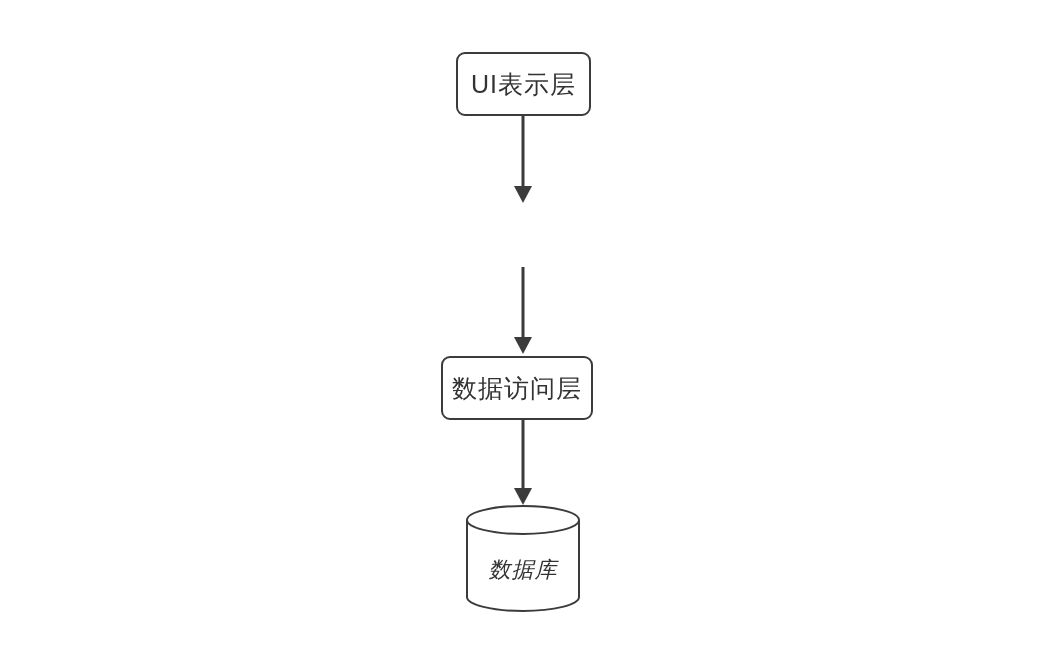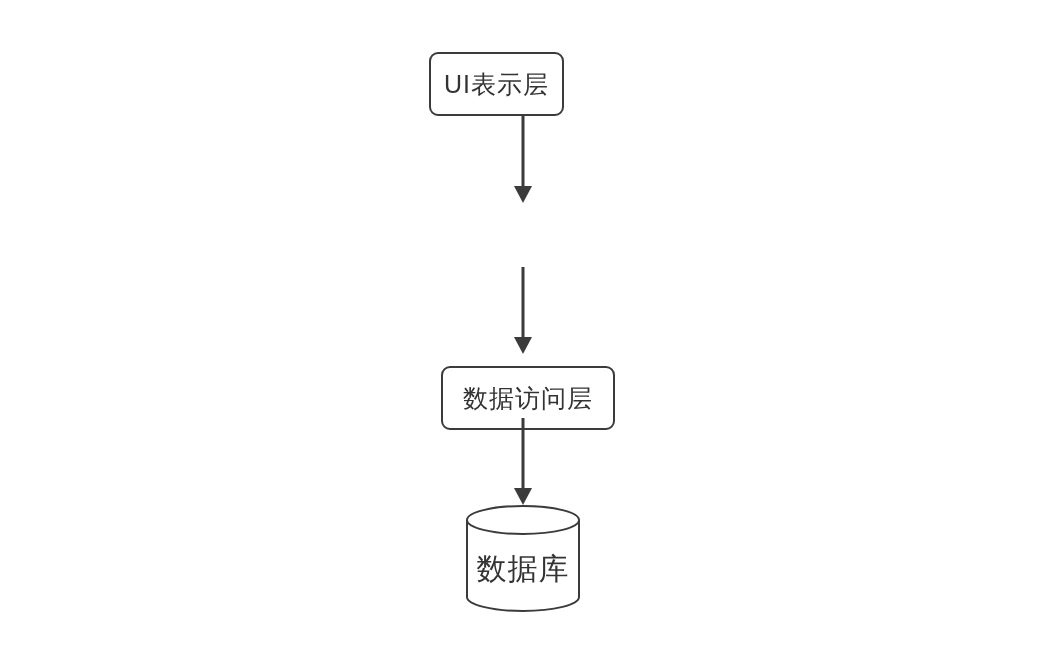--- a/index.html
+++ b/index.html
@@ -25,23 +25,23 @@
     align-items: center;
     justify-content: center;
     border: 2px solid var(--stroke);
     border-radius: 9px;
     background: var(--bg);
     color: var(--text);
     font-size: 25px;
     letter-spacing: 1px;
     white-space: nowrap;
   }
-  #node-ui       { left: 429px; top: 52px;  width: 135px; height: 64px; }
+  #node-ui       { left: 456px; top: 52px;  width: 135px; height: 64px; }
   #node-business { left: 440px; top: 203px; width: 167px; height: 64px; }
-  #node-dataacc  { left: 441px; top: 366px; width: 174px; height: 64px; }
+  #node-dataacc  { left: 441px; top: 356px; width: 152px; height: 64px; }
   .arrow {
     position: absolute;
     left: 511px;
     width: 24px;
     color: var(--stroke);
   }
   #arrow-1 { top: 116px; height: 87px; }
   #arrow-2 { top: 267px; height: 87px; }
   #arrow-3 { top: 418px; height: 87px; }
   .cylinder-wrap {
@@ -52,23 +52,24 @@
   }
   .cylinder-wrap svg { position: absolute; left: 0; top: 0; }
   .cylinder-label {
     position: absolute;
     left: 0; top: 22px;
     width: 114px; height: 85px;
     display: flex;
     align-items: center;
     justify-content: center;
     color: var(--text);
-    font-size: 30px;
+    font-size: 22px;
     letter-spacing: 1px;
     white-space: nowrap;
+    font-style: italic;
   }
 </style>
 </head>
 <body>
 
 <div class="canvas">
 
   <div class="node-box" id="node-ui">
     <span>UI表示层</span>
   </div>

